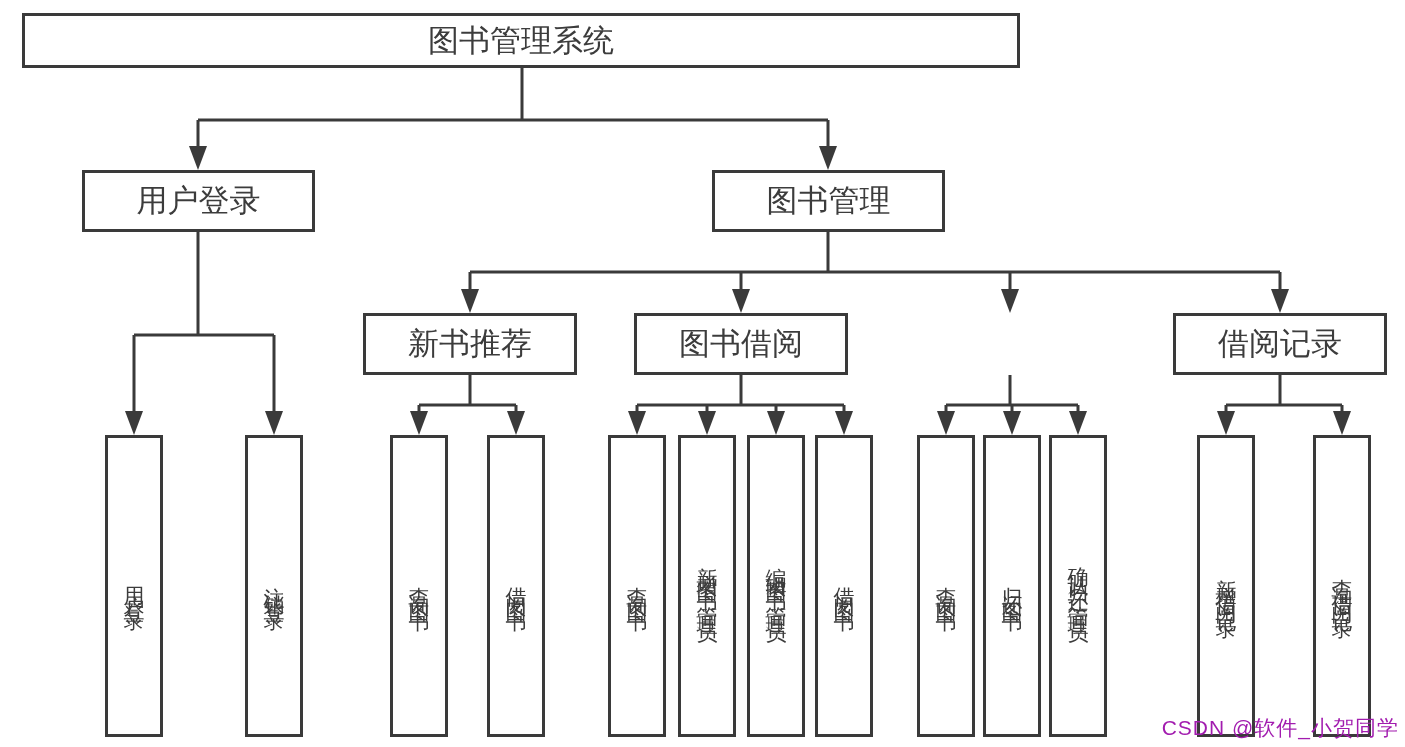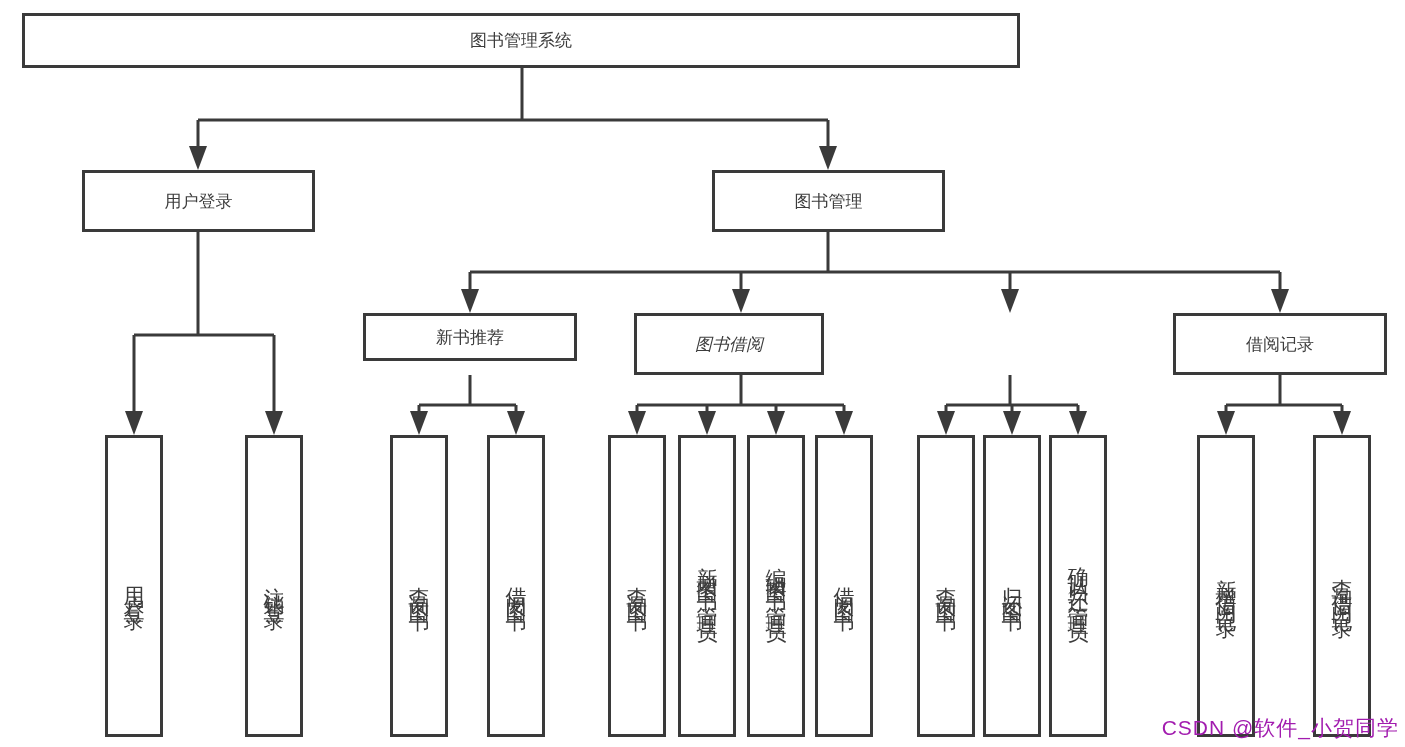--- a/index.html
+++ b/index.html
@@ -19,21 +19,21 @@
   }
   .box {
     position: absolute;
     box-sizing: border-box;
     border: 3px solid #3a3a3a;
     background: #ffffff;
     display: flex;
     align-items: center;
     justify-content: center;
     color: #3c3c3c;
-    font-size: 17px;
+    font-size: 31px;
     text-align: center;
     white-space: nowrap;
   }
   .vbox {
     writing-mode: vertical-rl;
     font-size: 21px;
     letter-spacing: 8px;
     white-space: normal;
   }
   .watermark {
@@ -81,22 +81,22 @@
       <polygon points="1217,411 1235,411 1226,435"></polygon>
       <polygon points="1333,411 1351,411 1342,435"></polygon>
     </g>
   </svg>
 
   <div class="box" style="left:22px; top:13px; width:998px; height:55px;">图书管理系统</div>
 
   <div class="box" style="left:82px; top:170px; width:233px; height:62px;">用户登录</div>
   <div class="box" style="left:712px; top:170px; width:233px; height:62px;">图书管理</div>
 
-  <div class="box" style="left:363px; top:313px; width:214px; height:48px;">新书推荐</div>
-  <div class="box" style="left:634px; top:313px; width:190px; height:62px;font-style:italic;">图书借阅</div>
+  <div class="box" style="left:363px; top:313px; width:214px; height:62px;">新书推荐</div>
+  <div class="box" style="left:634px; top:313px; width:214px; height:62px;">图书借阅</div>
   <div class="box" style="left:1173px; top:313px; width:214px; height:62px;">借阅记录</div>
 
   <div class="box vbox" style="left:105px; top:435px; width:58px; height:302px;">用户登录</div>
   <div class="box vbox" style="left:245px; top:435px; width:58px; height:302px;">注销登录</div>
 
   <div class="box vbox" style="left:390px; top:435px; width:58px; height:302px;">查询图书</div>
   <div class="box vbox" style="left:487px; top:435px; width:58px; height:302px;">借阅图书</div>
 
   <div class="box vbox" style="left:608px; top:435px; width:58px; height:302px;">查询图书</div>
   <div class="box vbox" style="left:678px; top:435px; width:58px; height:302px;">新增图书（管理员）</div>

